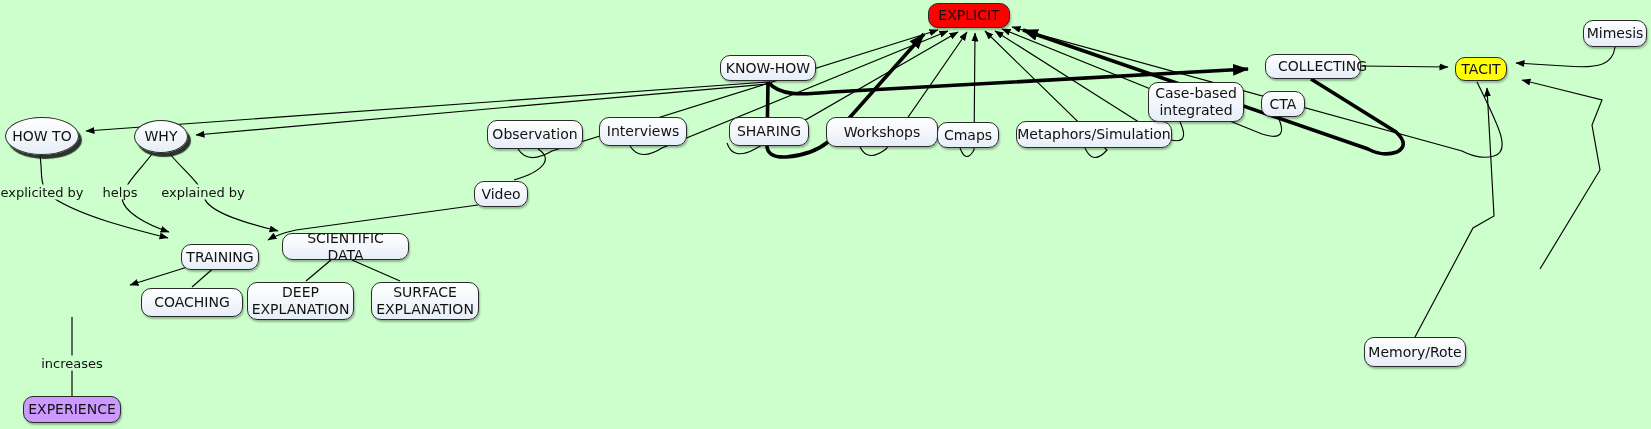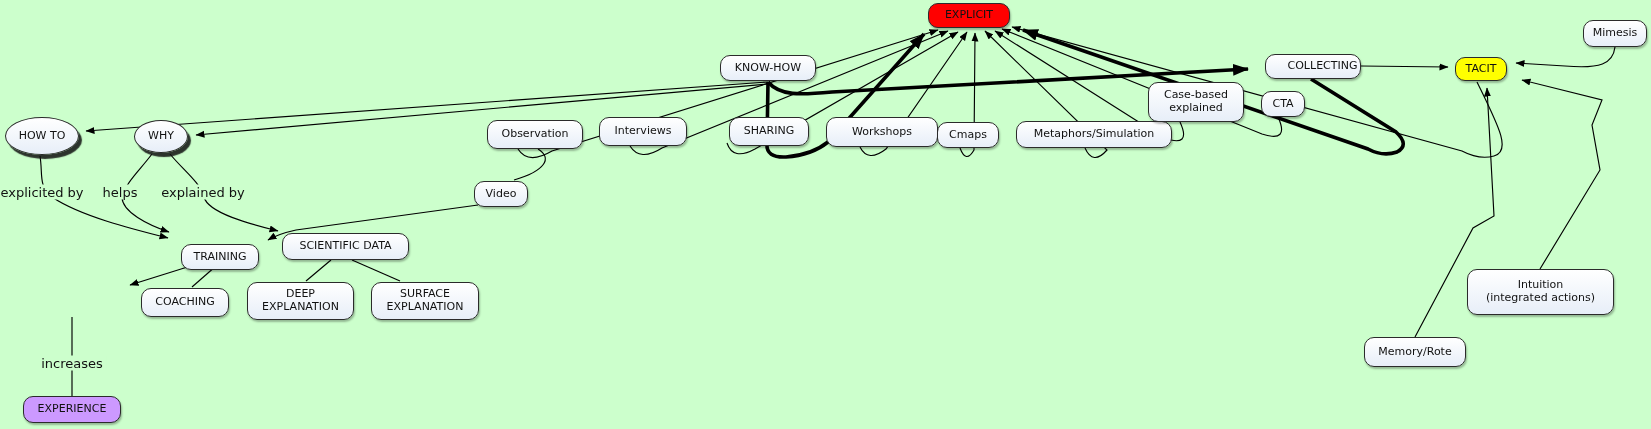--- a/index.html
+++ b/index.html
@@ -7,21 +7,21 @@
     position:relative;width:1651px;height:429px;background:#ccffcc;
     font-family:"DejaVu Sans","Liberation Sans",sans-serif;overflow:hidden;
   }
   #edges-svg{position:absolute;left:0;top:0;width:100%;height:100%;}
   .edge{fill:none;stroke:#000;stroke-width:1.15px;}
   .edge.thick{stroke-width:3.6px;}
   .node{
     position:absolute;display:flex;align-items:center;justify-content:center;
     text-align:center;border:1.4px solid #2b2b2b;border-radius:10px;
     background:linear-gradient(180deg,#ffffff 0%,#e7eef8 100%);
-    font-size:11px;color:#111;line-height:1.18;white-space:pre-line;
+    font-size:14px;color:#111;line-height:1.18;white-space:pre-line;
     box-shadow:1px 2px 2px rgba(0,0,0,0.28);box-sizing:border-box;padding:1px 4px;
   }
   .node.ellipse{
     border-radius:50%;
     box-shadow:3px 4px 1px rgba(15,15,15,0.85);
   }
   .flabel{
     position:absolute;transform:translate(-50%,-50%);
     background:#ccffcc;font-size:13px;color:#111;padding:0 3px;white-space:nowrap;
   }
@@ -76,31 +76,29 @@
     <div class="node" style="left: 1583px; top: 20px; width: 64px; height: 27px;"><span>Mimesis</span></div>
     <div class="node ellipse" style="left: 5px; top: 117px; width: 74px; height: 38px;"><span>HOW TO</span></div>
     <div class="node ellipse" style="left: 134px; top: 120px; width: 54px; height: 33px;"><span>WHY</span></div>
     <div class="node" style="left: 487px; top: 120px; width: 96px; height: 29px;"><span>Observation</span></div>
     <div class="node" style="left: 599px; top: 117px; width: 88px; height: 29px;"><span>Interviews</span></div>
     <div class="node" style="left: 729px; top: 117px; width: 80px; height: 29px;"><span>SHARING</span></div>
     <div class="node" style="left: 826px; top: 117px; width: 112px; height: 30px;"><span>Workshops</span></div>
     <div class="node" style="left: 937px; top: 122px; width: 62px; height: 26px;"><span>Cmaps</span></div>
     <div class="node" style="left: 1016px; top: 121px; width: 156px; height: 27px;"><span>Metaphors/Simulation</span></div>
     <div class="node" style="left: 1148px; top: 82px; width: 96px; height: 40px;"><span>Case-based
-explained</span></div>
+integrated</span></div>
     <div class="node" style="left: 1261px; top: 91px; width: 44px; height: 26px;"><span>CTA</span></div>
     <div class="node" style="left: 474px; top: 181px; width: 54px; height: 26px;"><span>Video</span></div>
     <div class="node" style="left: 181px; top: 244px; width: 78px; height: 26px;"><span>TRAINING</span></div>
     <div class="node" style="left: 282px; top: 233px; width: 127px; height: 27px;"><span>SCIENTIFIC DATA</span></div>
-    <div class="node" style="left: 141px; top: 288px; width: 88px; height: 29px;"><span>COACHING</span></div>
+    <div class="node" style="left: 141px; top: 288px; width: 102px; height: 29px;"><span>COACHING</span></div>
     <div class="node" style="left: 247px; top: 282px; width: 107px; height: 38px;"><span>DEEP
 EXPLANATION</span></div>
     <div class="node" style="left: 371px; top: 282px; width: 108px; height: 38px;"><span>SURFACE
 EXPLANATION</span></div>
     <div class="node" style="left: 23px; top: 396px; width: 98px; height: 27px; background: rgb(204, 153, 255);"><span>EXPERIENCE</span></div>
     <div class="node" style="left: 1364px; top: 337px; width: 102px; height: 30px;"><span>Memory/Rote</span></div>
-    <div class="node" style="left: 1467px; top: 269px; width: 147px; height: 46px;"><span>Intuition
-(integrated actions)</span></div>
     <div class="flabel" style="left: 42px; top: 192px;">explicited by</div>
     <div class="flabel" style="left: 120px; top: 192px;">helps</div>
     <div class="flabel" style="left: 203px; top: 192px;">explained by</div>
     <div class="flabel" style="left: 72px; top: 363px;">increases</div>
   </div>
 
 </body></html>

